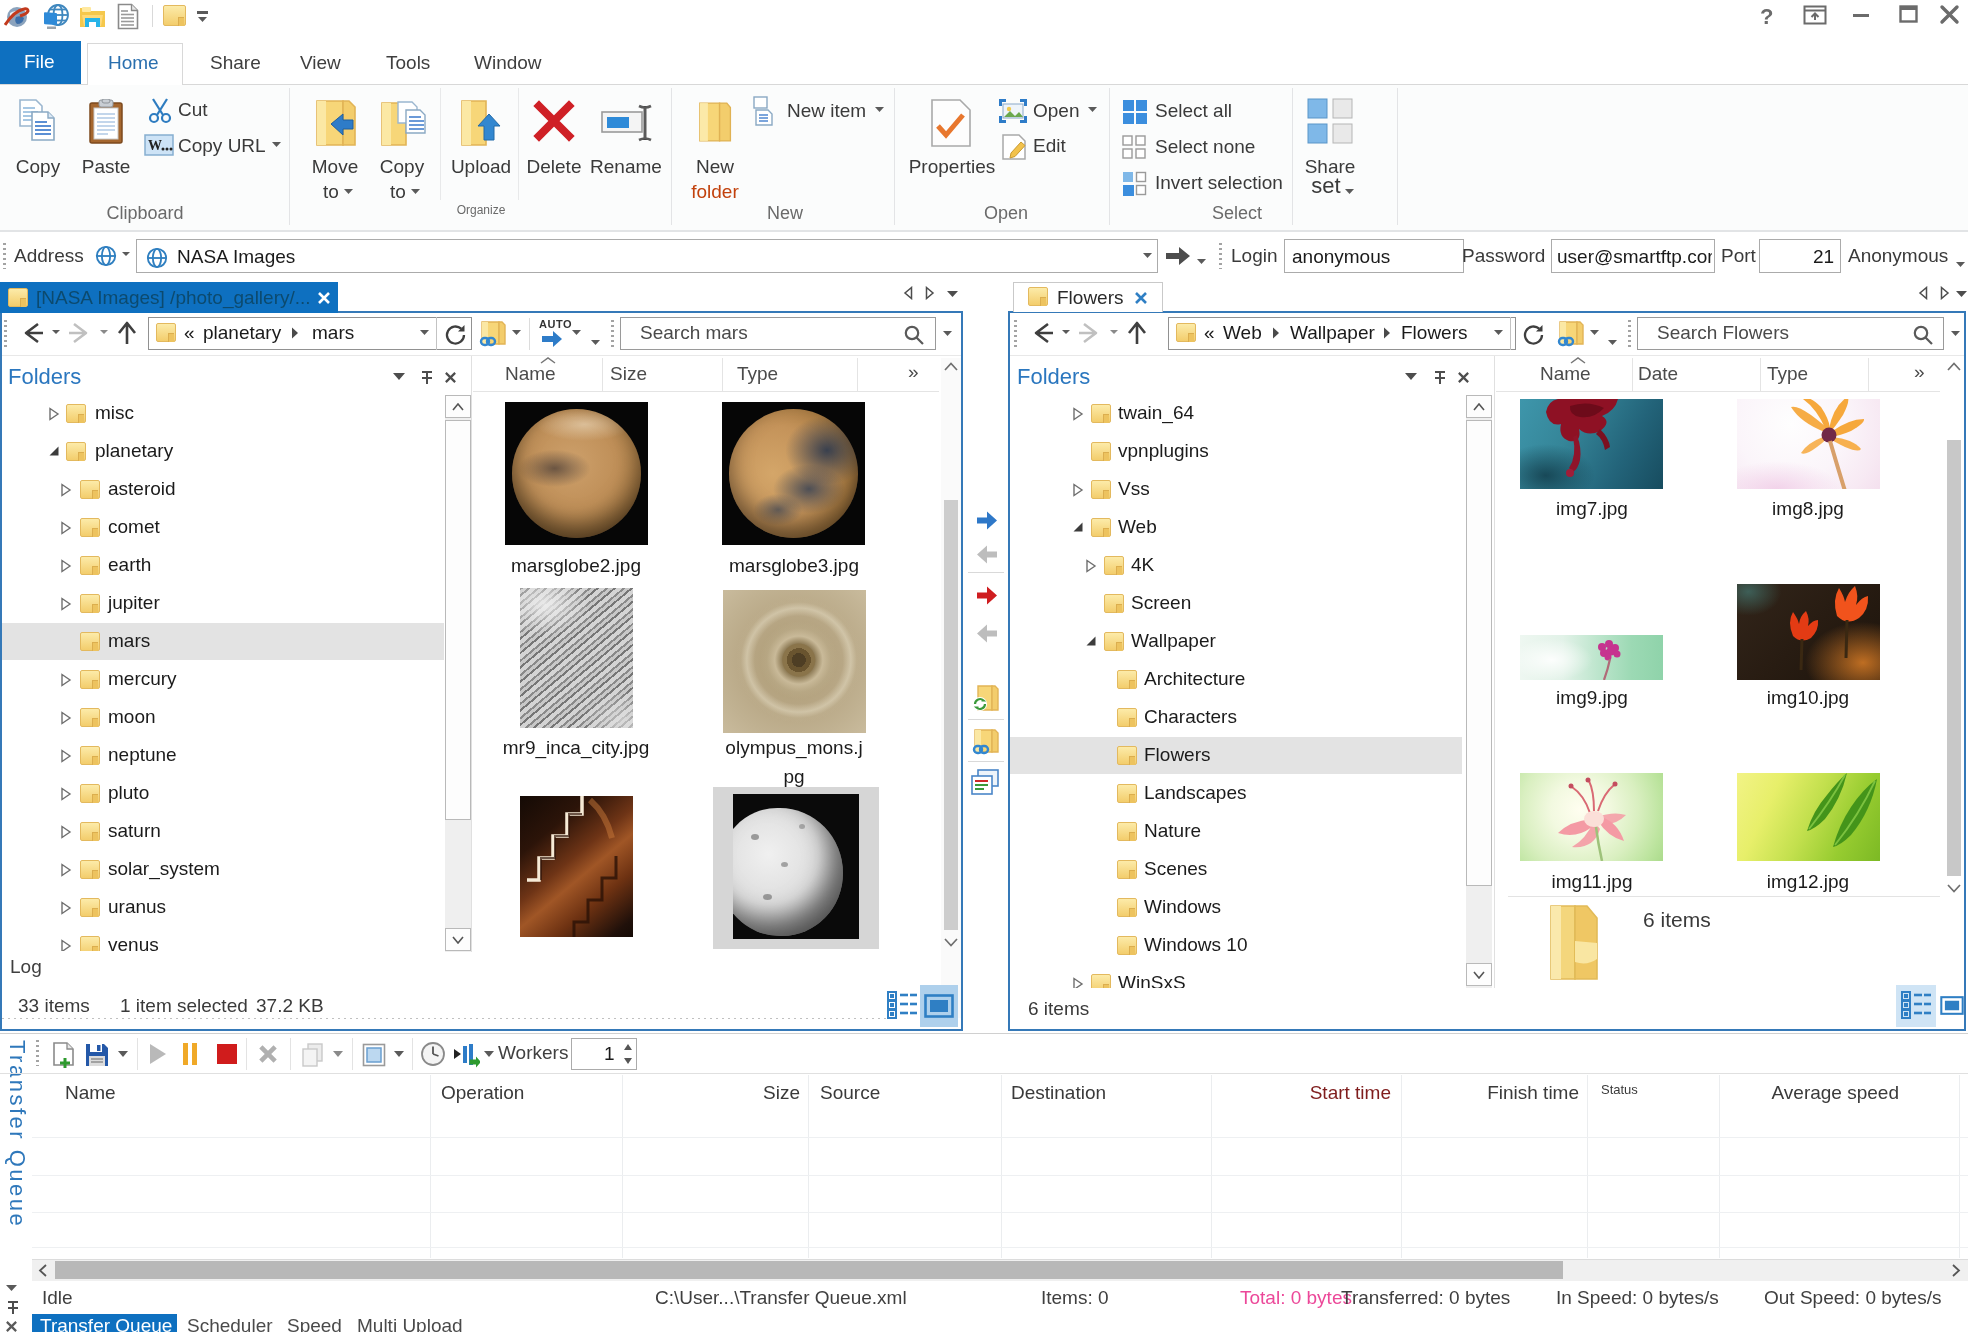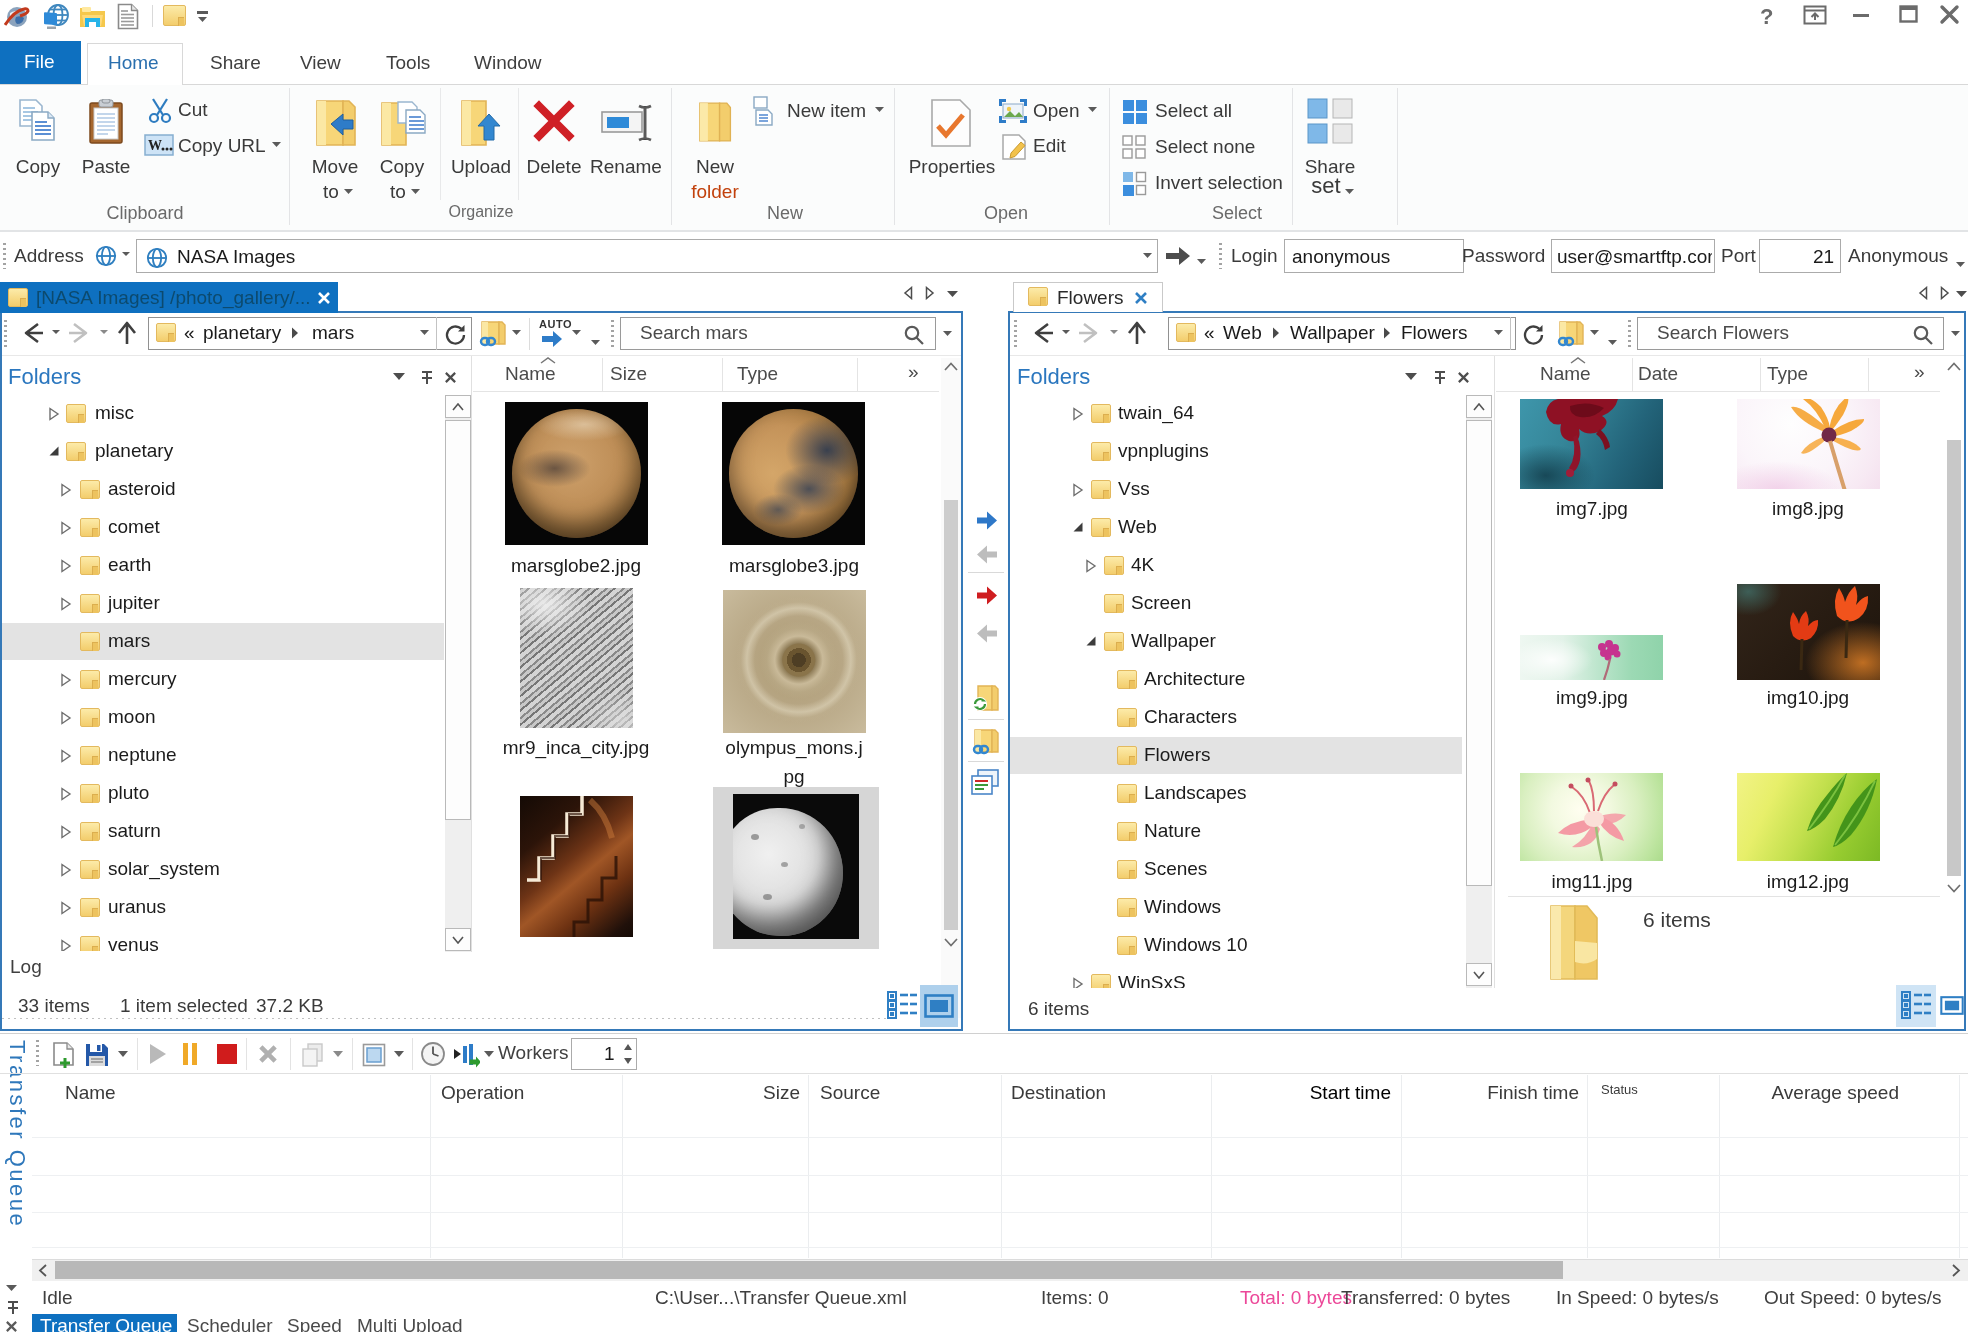--- a/index.html
+++ b/index.html
@@ -86,21 +86,21 @@
 <div class="ab" style="left:0;top:85px;width:1968px;height:145px;background:#fbfcfc;border-bottom:2px solid #e2e4e6;box-sizing:content-box"></div>
 <div class="ab" style="left:289px;top:88px;width:1px;height:137px;background:#e3e4e6"></div>
 <div class="ab" style="left:671px;top:88px;width:1px;height:137px;background:#e3e4e6"></div>
 <div class="ab" style="left:894px;top:88px;width:1px;height:137px;background:#e3e4e6"></div>
 <div class="ab" style="left:1109px;top:88px;width:1px;height:137px;background:#e3e4e6"></div>
 <div class="ab" style="left:1292px;top:88px;width:1px;height:137px;background:#e3e4e6"></div>
 <div class="ab" style="left:1397px;top:88px;width:1px;height:137px;background:#e3e4e6"></div>
 <div class="ab" style="left:440px;top:88px;width:1px;height:112px;background:#e8e9ea"></div>
 <div class="ab" style="left:518px;top:88px;width:1px;height:112px;background:#e8e9ea"></div>
 <div class="txt ctr" style="left:145px;top:203px;width:160px;margin-left:-80px;font-size:18px;color:#6a6a6a">Clipboard</div>
-<div class="txt ctr" style="left:481px;top:203px;width:160px;margin-left:-80px;font-size:16px;color:#6a6a6a">Organize</div>
+<div class="txt ctr" style="left:481px;top:203px;width:160px;margin-left:-80px;font-size:12px;color:#6a6a6a">Organize</div>
 <div class="txt ctr" style="left:785px;top:203px;width:160px;margin-left:-80px;font-size:18px;color:#6a6a6a">New</div>
 <div class="txt ctr" style="left:1006px;top:203px;width:160px;margin-left:-80px;font-size:18px;color:#6a6a6a">Open</div>
 <div class="txt ctr" style="left:1237px;top:203px;width:160px;margin-left:-80px;font-size:18px;color:#6a6a6a">Select</div>
 <svg class="ab" style="left:18px;top:98px" width="40" height="46" viewBox="0 0 40 46">
 <path d="M2 2 h16 l6 6 v20 h-22 z" fill="#fff" stroke="#9bb6cf" stroke-width="1.6"></path>
 <g stroke="#9ec1e0" stroke-width="1.8">
         <line x1="5" y1="10" x2="17" y2="10"></line>
         <line x1="5" y1="14" x2="20" y2="14"></line>
 <line x1="5" y1="18" x2="20" y2="18"></line>
         <line x1="5" y1="22" x2="20" y2="22"></line>
@@ -1025,21 +1025,21 @@
     </svg>
 <svg class="ab" style="left:622px;top:1056px" width="12" height="10">
       <path d="M2 2 L6 8 L10 2 Z" fill="#555"></path>
     </svg>
 <div class="ab" style="left:0;top:1073px;width:1968px;height:1px;background:#e0e0e0"></div>
 <div class="txt" style="left:65px;top:1082px;font-size:19px;color:#3a3a3a">Name</div>
 <div class="txt" style="left:441px;top:1082px;font-size:19px;color:#3a3a3a">Operation</div>
 <div class="txt" style="left:800px;top:1082px;font-size:19px;color:#3a3a3a;transform:translateX(-100%)">Size</div>
 <div class="txt" style="left:820px;top:1082px;font-size:19px;color:#3a3a3a">Source</div>
 <div class="txt" style="left:1011px;top:1082px;font-size:19px;color:#3a3a3a">Destination</div>
-<div class="txt" style="left:1391px;top:1082px;font-size:19px;color:#000000;transform:translateX(-100%)">Start time</div>
+<div class="txt" style="left:1391px;top:1082px;font-size:19px;color:#7f1d1d;transform:translateX(-100%)">Start time</div>
 <div class="txt" style="left:1579px;top:1082px;font-size:19px;color:#3a3a3a;transform:translateX(-100%)">Finish time</div>
 <div class="txt" style="left:1601px;top:1082px;font-size:13px;color:#3a3a3a">Status</div>
 <div class="txt" style="left:1899px;top:1082px;font-size:19px;color:#3a3a3a;transform:translateX(-100%)">Average speed</div>
 <div class="ab" style="left:430px;top:1075px;width:1px;height:183px;background:#ebedef"></div>
 <div class="ab" style="left:622px;top:1075px;width:1px;height:183px;background:#ebedef"></div>
 <div class="ab" style="left:808px;top:1075px;width:1px;height:183px;background:#ebedef"></div>
 <div class="ab" style="left:1001px;top:1075px;width:1px;height:183px;background:#ebedef"></div>
 <div class="ab" style="left:1211px;top:1075px;width:1px;height:183px;background:#ebedef"></div>
 <div class="ab" style="left:1401px;top:1075px;width:1px;height:183px;background:#ebedef"></div>
 <div class="ab" style="left:1587px;top:1075px;width:1px;height:183px;background:#ebedef"></div>

